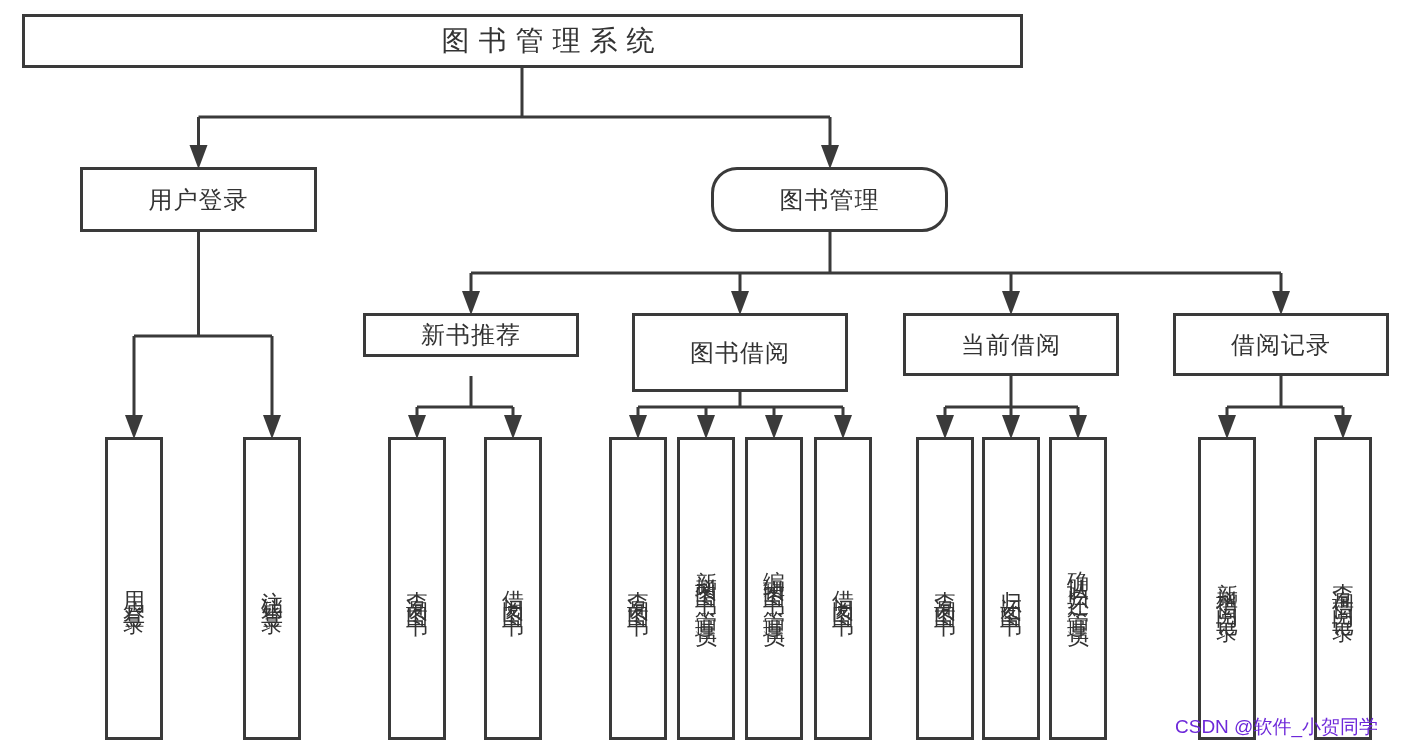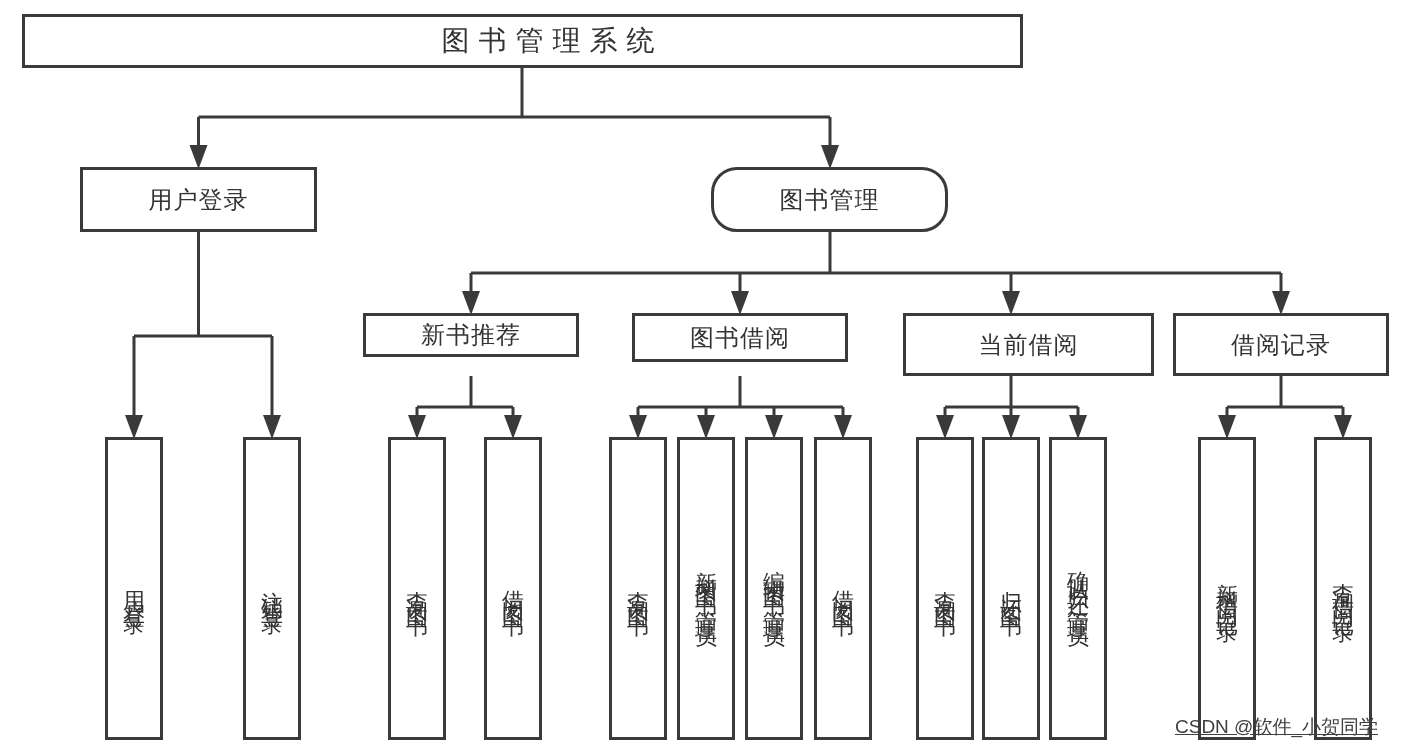--- a/index.html
+++ b/index.html
@@ -51,24 +51,23 @@
   .v-label {
     font-size: 22px;
     letter-spacing: 8px;
     white-space: nowrap;
   }
   .watermark {
     position: absolute;
     left: 1175px;
     top: 714px;
     font-size: 19px;
-    color: #404040;
+    color: #6d28d9;
     white-space: nowrap;
     z-index: 2;
-    text-decoration: underline;
   }
 </style>
 </head>
 <body>
 
 <div id="stage">
 
   <svg id="connectors" width="1405" height="747" viewBox="0 0 1405 747">
     <g stroke="#3a3a3a" stroke-width="3" fill="none">
 
@@ -123,24 +122,24 @@
   <div class="node" style="left:80px; top:167px; width:237px; height:65px;">
     <span class="h-label">用户登录</span>
   </div>
   <div class="node" style="left:711px; top:167px; width:237px; height:65px;border-radius:26px;">
     <span class="h-label">图书管理</span>
   </div>
 
   <div class="node" style="left:363px; top:313px; width:216px; height:44px;">
     <span class="h-label">新书推荐</span>
   </div>
-  <div class="node" style="left:632px; top:313px; width:216px; height:49px;">
+  <div class="node" style="left:632px; top:313px; width:216px; height:79px;">
     <span class="h-label">图书借阅</span>
   </div>
-  <div class="node" style="left:903px; top:313px; width:251px; height:63px;">
+  <div class="node" style="left:903px; top:313px; width:216px; height:63px;">
     <span class="h-label">当前借阅</span>
   </div>
   <div class="node" style="left:1173px; top:313px; width:216px; height:63px;">
     <span class="h-label">借阅记录</span>
   </div>
 
   <div class="node v-node" style="left:105px; top:437px; width:58px; height:303px;">
     <span class="v-label">用户登录</span>
   </div>
   <div class="node v-node" style="left:243px; top:437px; width:58px; height:303px;">

